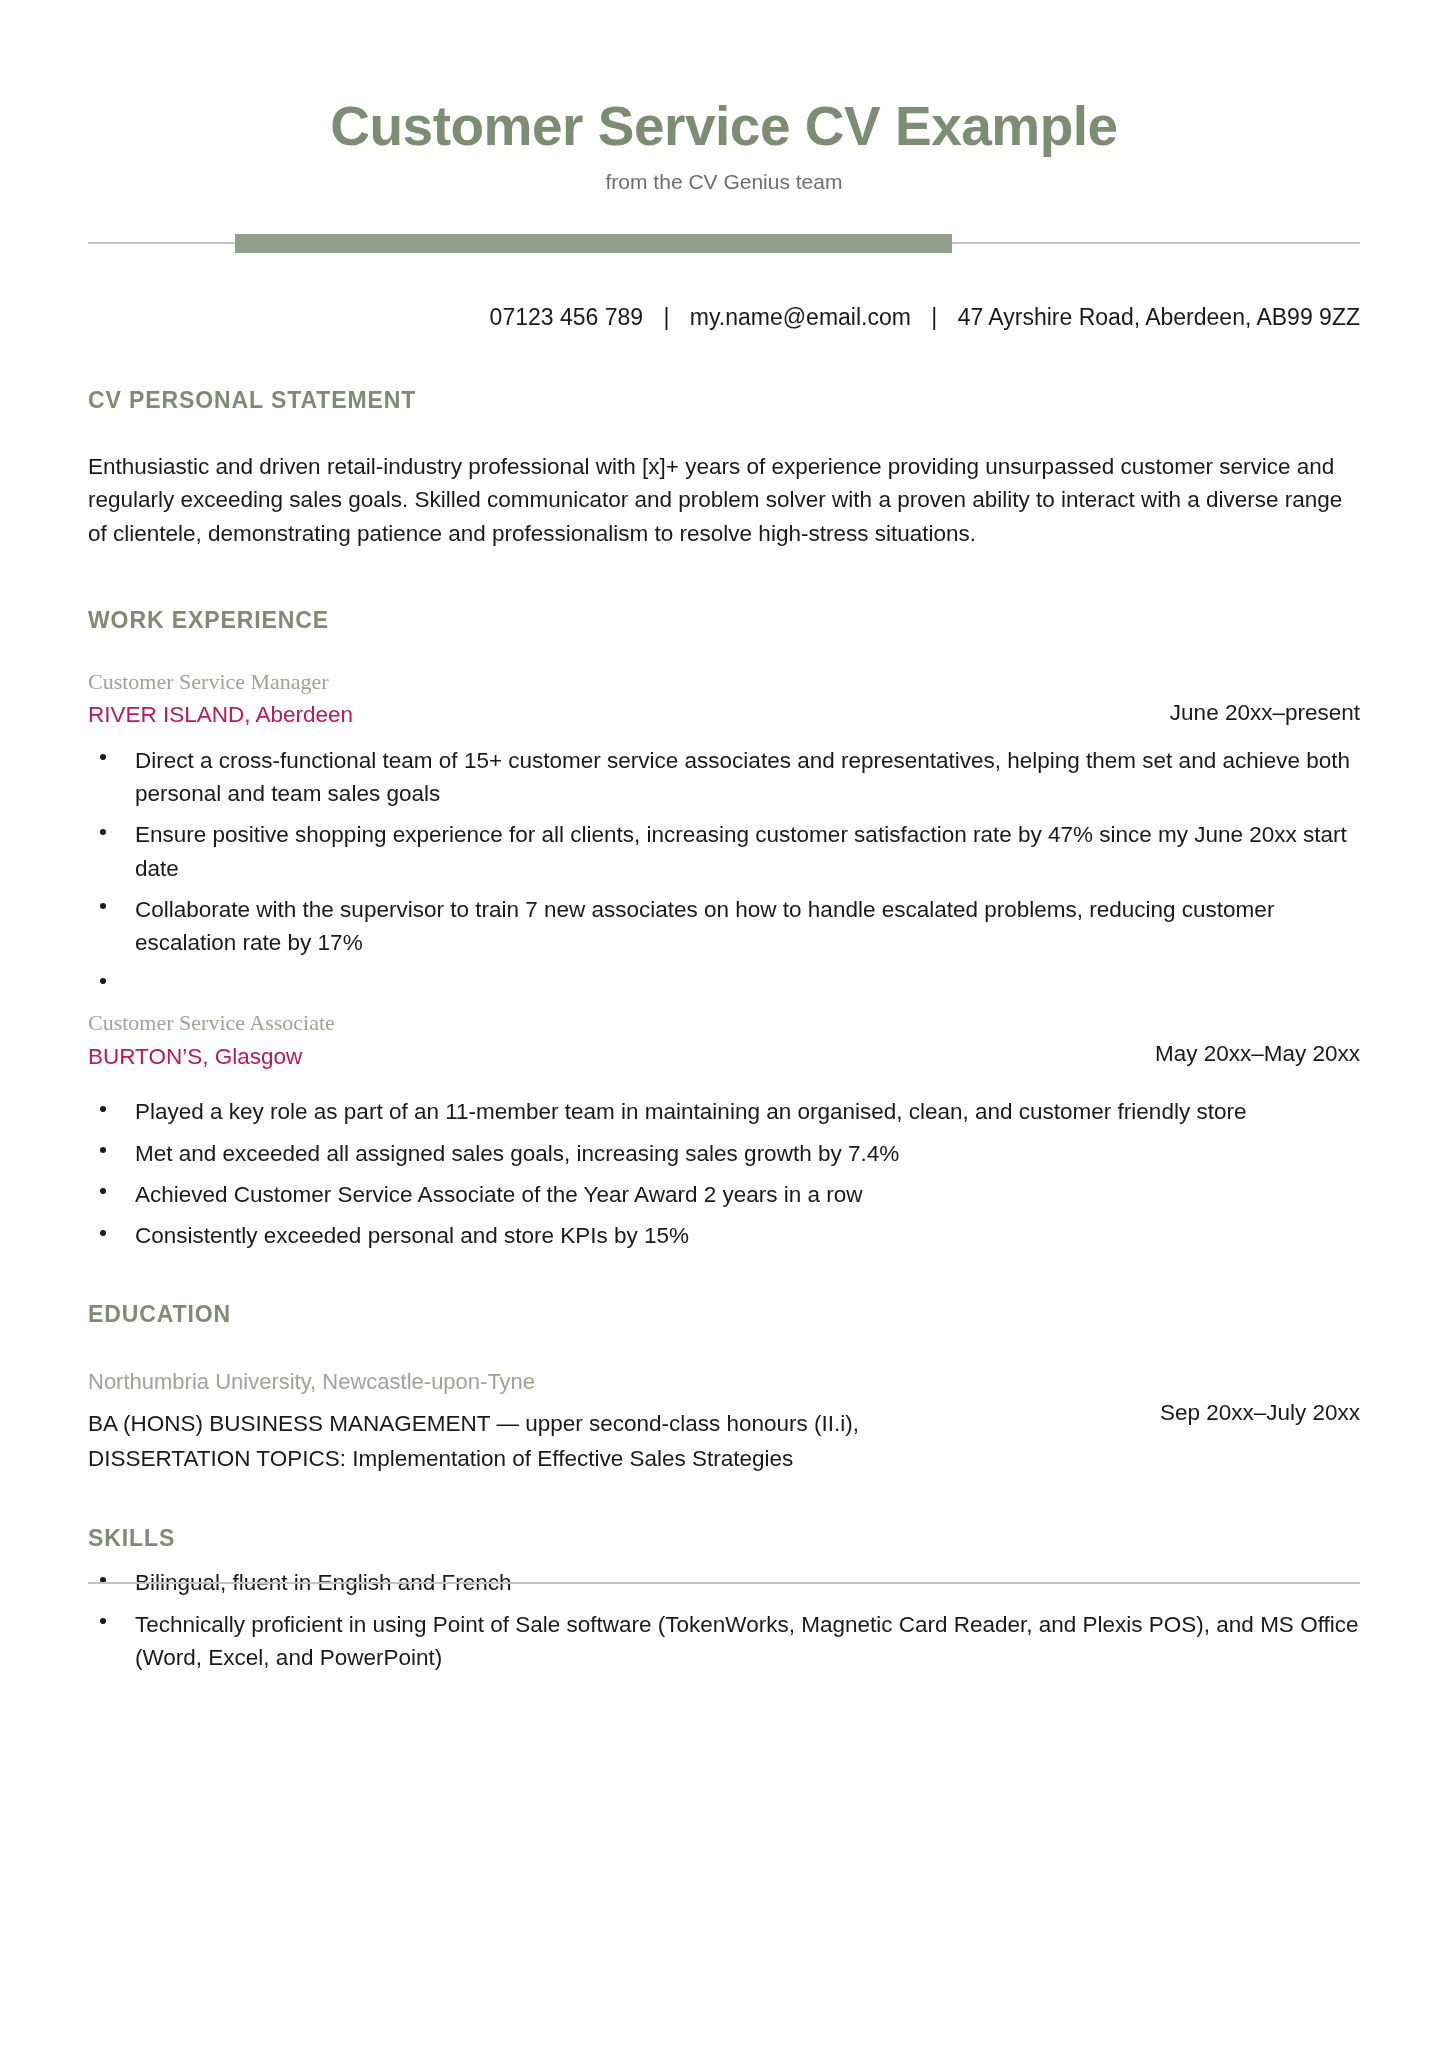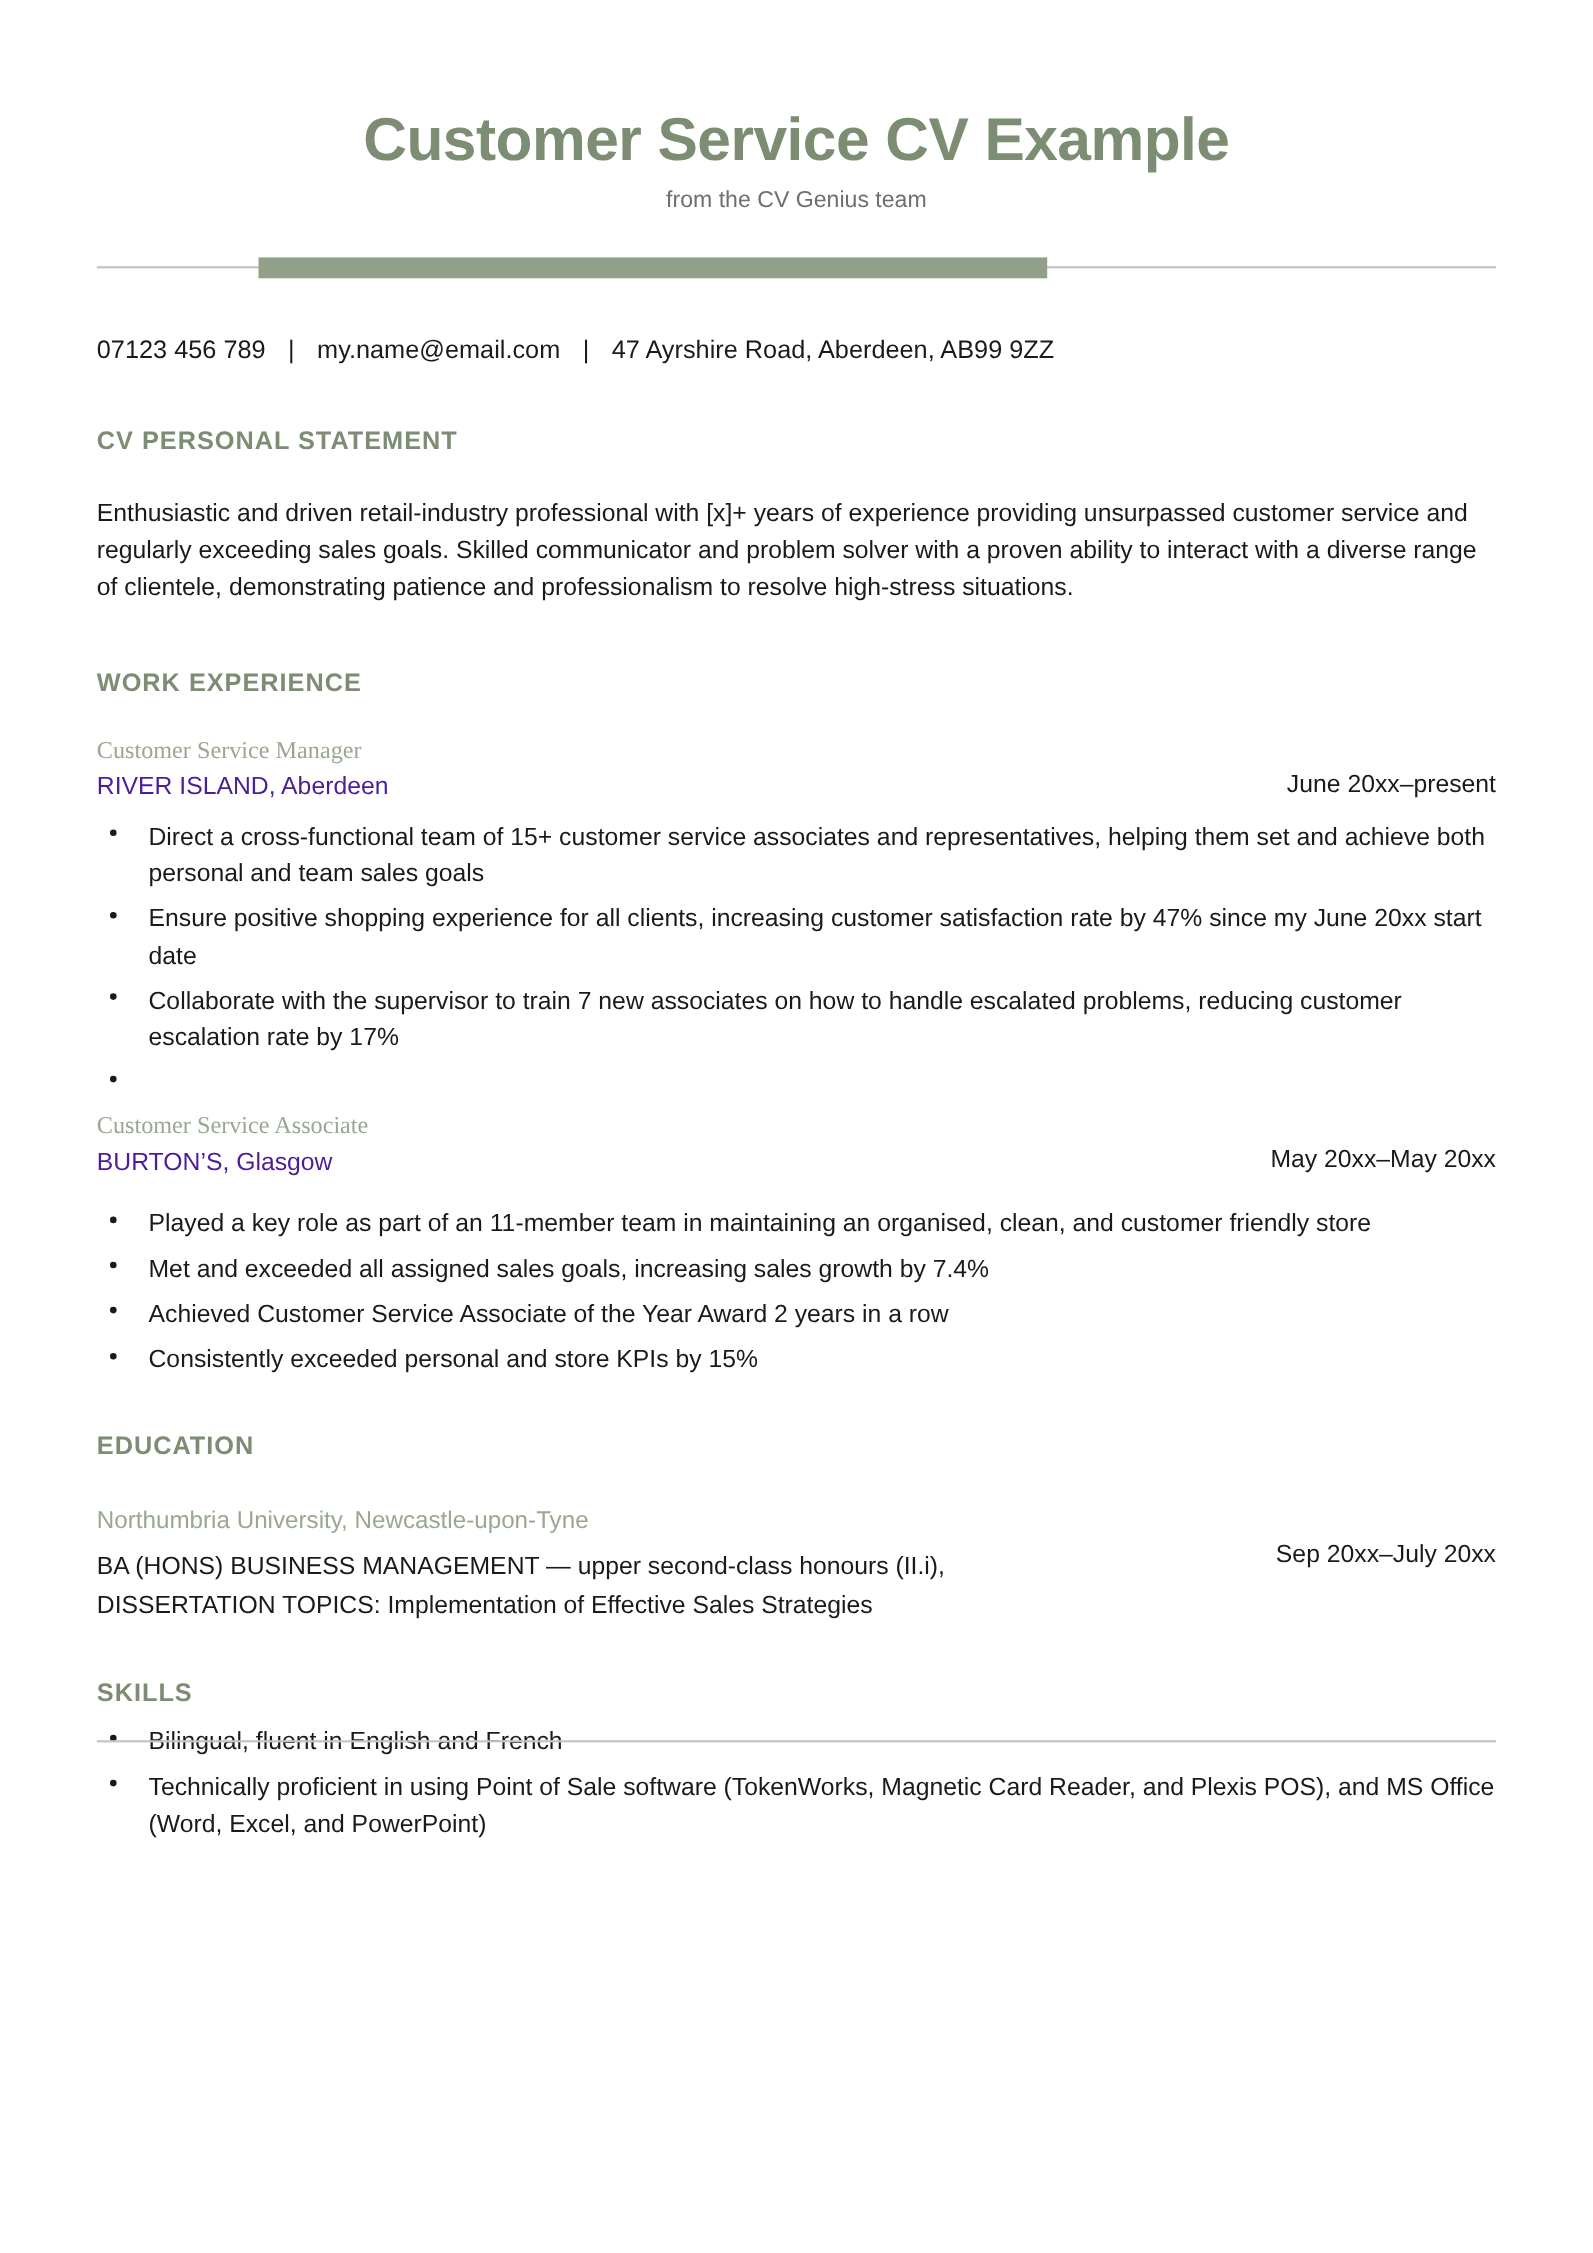--- a/index.html
+++ b/index.html
@@ -61,21 +61,21 @@
     position: absolute;
     left: 147px;
     width: 717px;
     top: 2px;
     height: 19px;
     background: #91a088;
   }
 
   
   .contact-line {
-    text-align: left;
+    text-align: right;
     font-size: 23px;
     color: #1a1a1a;
     margin-top: 50px;
     white-space: nowrap;
   }
   .contact-sep {
     display: inline-block;
     padding: 0 14px;
     color: #1a1a1a;
   }
@@ -115,21 +115,21 @@
     min-width: 0;
   }
   .entry-title {
     font-size: 22px;
     color: #9aa892;
     line-height: 1.28;
     font-family: Liberation Serif, serif;
   }
   .entry-company {
     font-size: 22.5px;
-    color: #4c1d95;
+    color: #be185d;
     line-height: 1.32;
     margin-top: 4px;
   }
   .entry-date {
     flex: 0 0 auto;
     font-size: 22.5px;
     color: #1a1a1a;
     white-space: nowrap;
     padding-top: 32px;
     padding-left: 30px;

